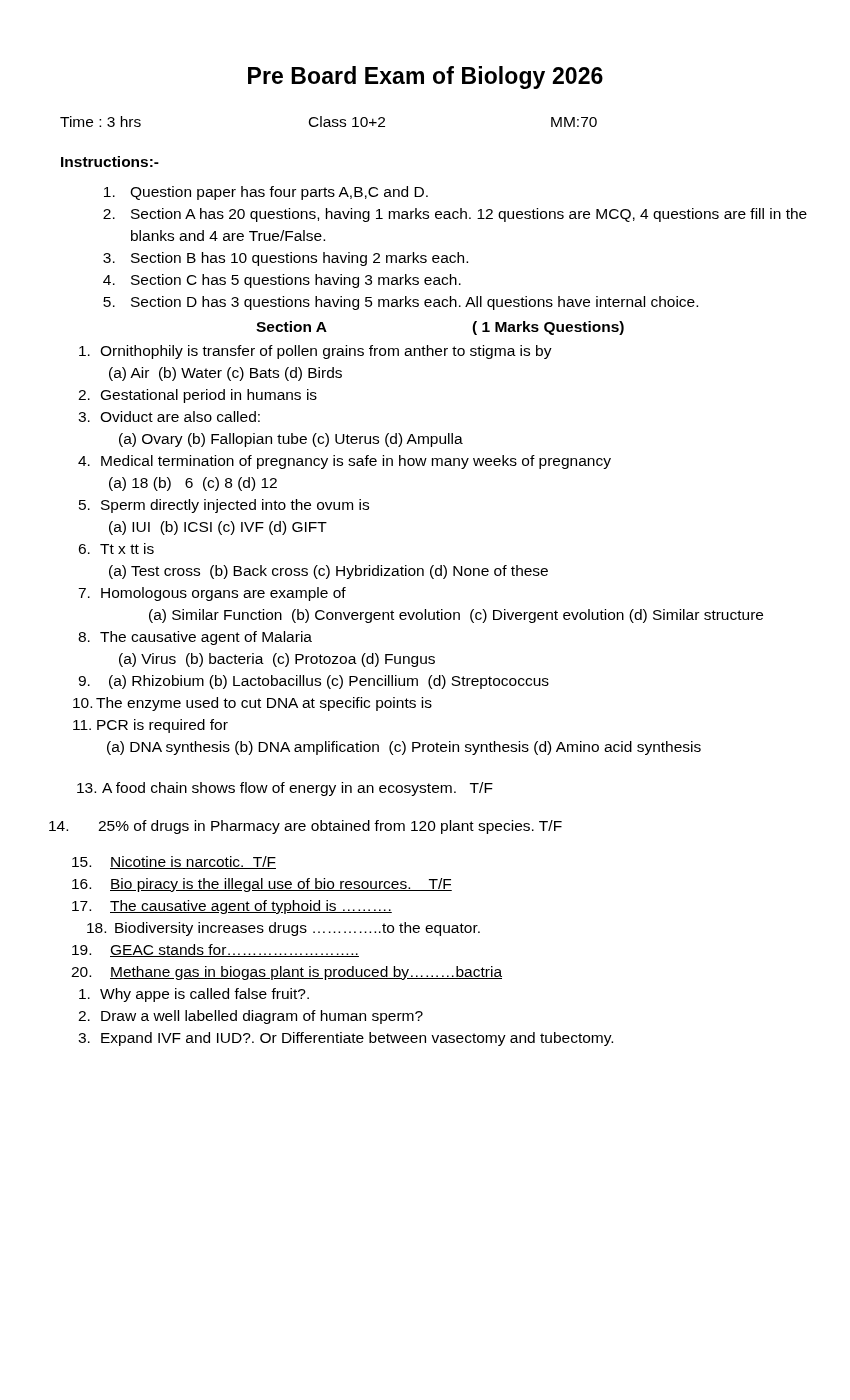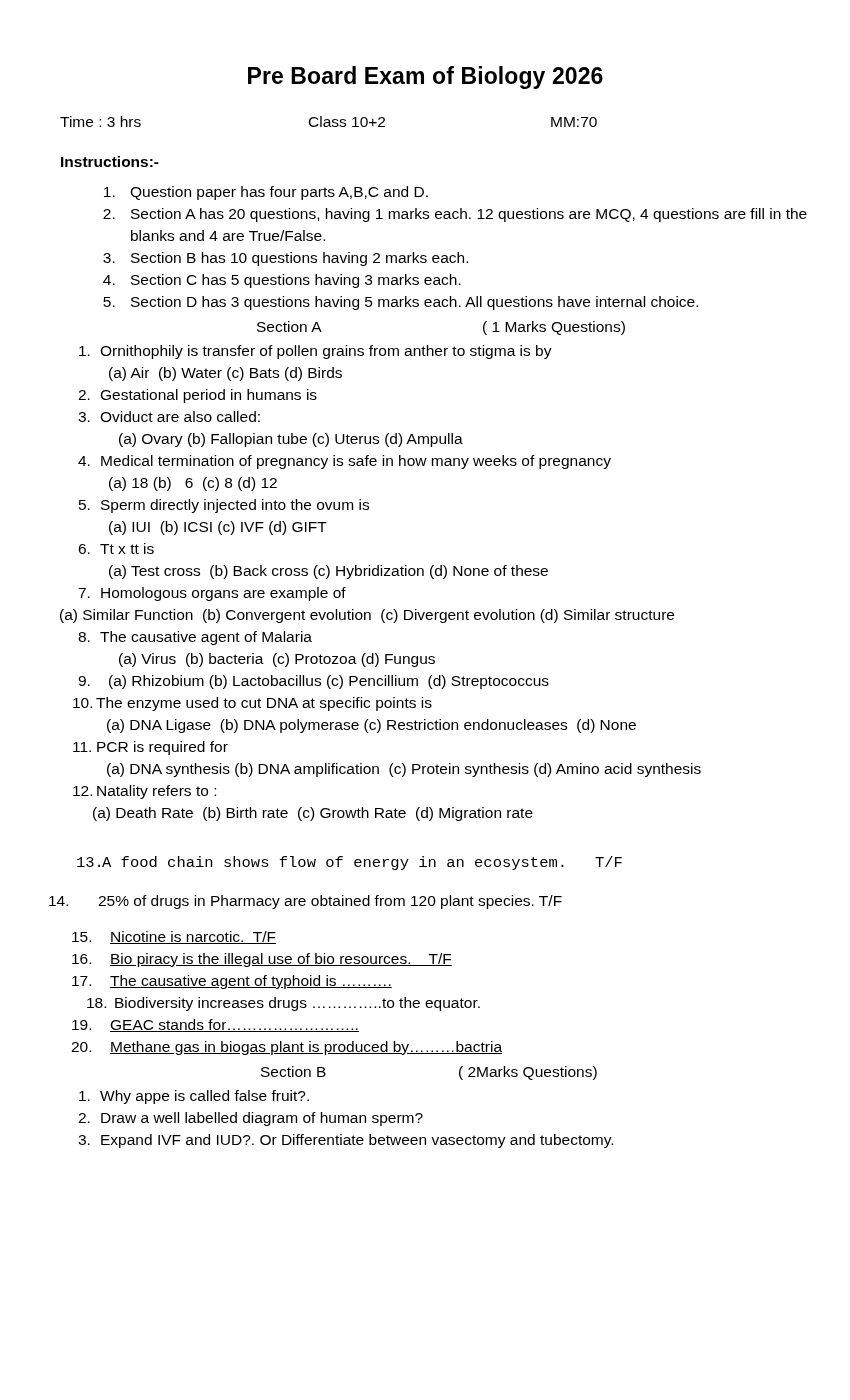--- a/index.html
+++ b/index.html
@@ -62,27 +62,27 @@
     margin: 0 0 0 0;
     padding-left: 10px;
     max-width: 690px;
   }
 
   
   .section-header {
     position: relative;
     height: 24px;
     margin-top: 3px;
-    font-weight: normal;
+    font-weight: bold;
   }
   .section-header .sec-name  { position: absolute; top: 0; }
   .section-header .sec-marks { position: absolute; top: 0; }
 
   #section-a-header .sec-name  { left: 248px; }
-  #section-a-header .sec-marks { left: 474px; }
+  #section-a-header .sec-marks { left: 464px; }
   #section-b-header .sec-name  { left: 252px; }
   #section-b-header .sec-marks { left: 450px; }
 
   
   .q-row {
     position: relative;
     min-height: 22px;
   }
   .q-num {
     position: absolute;
@@ -103,30 +103,30 @@
   .qa .q-text { margin-left: 92px; max-width: 700px; }
   .qa .q-options { margin-left: 100px; max-width: 700px; }
 
   
   .qa-tight .q-num  { left: 64px; }
   .qa-tight .q-text { margin-left: 88px; }
   .qa-tight .q-options { margin-left: 98px; }
 
   
   .qa-wide .q-text { }
-  .qa-wide .q-options { margin-left: 51px; }
+  .qa-wide .q-options { margin-left: 98px; text-align: center; }
 
   
   .q-options-extra { margin-left: 110px !important; }
 
   
   .q-options-less { margin-left: 84px !important; }
 
   
-  .qa-tf13 { margin-top: 28px; font-family: Liberation Mono, monospace; }
+  .qa-tf13 { margin-top: 19px; }
   .qa-tf13 .q-num { left: 68px; }
   .qa-tf13 .q-text { margin-left: 94px; }
 
   .qa-tf14 { margin-top: 16px; }
   .qa-tf14 .q-num { left: 40px; }
   .qa-tf14 .q-text { margin-left: 90px; }
 
   .qa-indent { margin-left: 0; }
   .qa-indent .q-num  { left: 63px; }
   .qa-indent .q-text { margin-left: 102px; text-decoration: underline; }
@@ -218,34 +218,28 @@
     </div>
 
     <div class="q-row qa">
       <span class="q-num">9.</span>
       <span class="q-options">(a) Rhizobium (b) Lactobacillus (c) Pencillium  (d) Streptococcus</span>
     </div>
 
     <div class="q-row qa qa-tight">
       <span class="q-num">10.</span>
       <span class="q-text">The enzyme used to cut DNA at specific points is</span>
-      <span class="q-options">(a) DNA Ligase  (b) DNA polymerase (c) Restriction endonucleases  (d) None</span>
     </div>
 
     <div class="q-row qa qa-tight">
       <span class="q-num">11.</span>
       <span class="q-text">PCR is required for</span>
       <span class="q-options">(a) DNA synthesis (b) DNA amplification  (c) Protein synthesis (d) Amino acid synthesis</span>
     </div>
 
-    <div class="q-row qa qa-tight">
-      <span class="q-num">12.</span>
-      <span class="q-text">Natality refers to :</span>
-      <span class="q-options q-options-less">(a) Death Rate  (b) Birth rate  (c) Growth Rate  (d) Migration rate</span>
-    </div>
 
     <div class="q-row qa qa-tf13">
       <span class="q-num">13.</span>
       <span class="q-text">A food chain shows flow of energy in an ecosystem.   T/F</span>
     </div>
 
     <div class="q-row qa qa-tf14">
       <span class="q-num">14.</span>
       <span class="q-text">25% of drugs in Pharmacy are obtained from 120 plant species. T/F</span>
     </div>
@@ -277,24 +271,20 @@
       <span class="q-text">GEAC stands for……………………..</span>
     </div>
 
     <div class="q-row qa qa-indent">
       <span class="q-num">20.</span>
       <span class="q-text">Methane gas in biogas plant is produced by………bactria</span>
     </div>
 
   </div>
 
-  <div class="section-header" id="section-b-header">
-    <span class="sec-name">Section B</span>
-    <span class="sec-marks">( 2Marks Questions)</span>
-  </div>
 
   <div>
 
     <div class="q-row qb">
       <span class="q-num">1.</span>
       <span class="q-text">Why appe is called false fruit?.</span>
     </div>
 
     <div class="q-row qb">
       <span class="q-num">2.</span>

